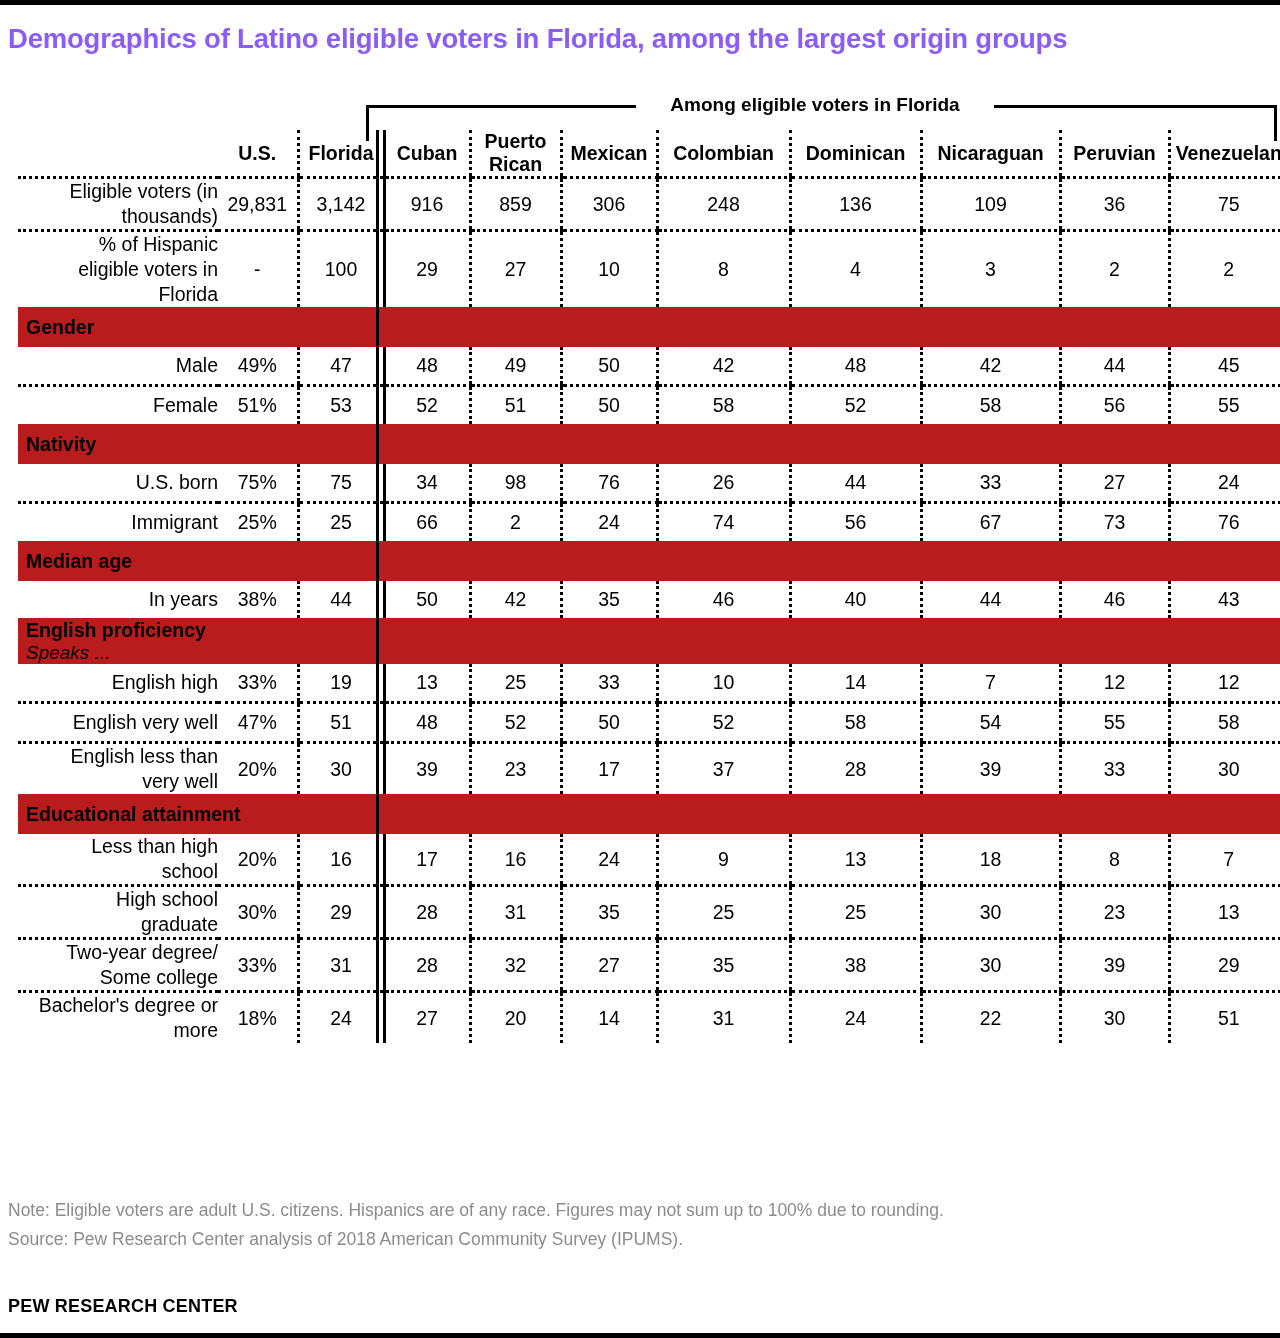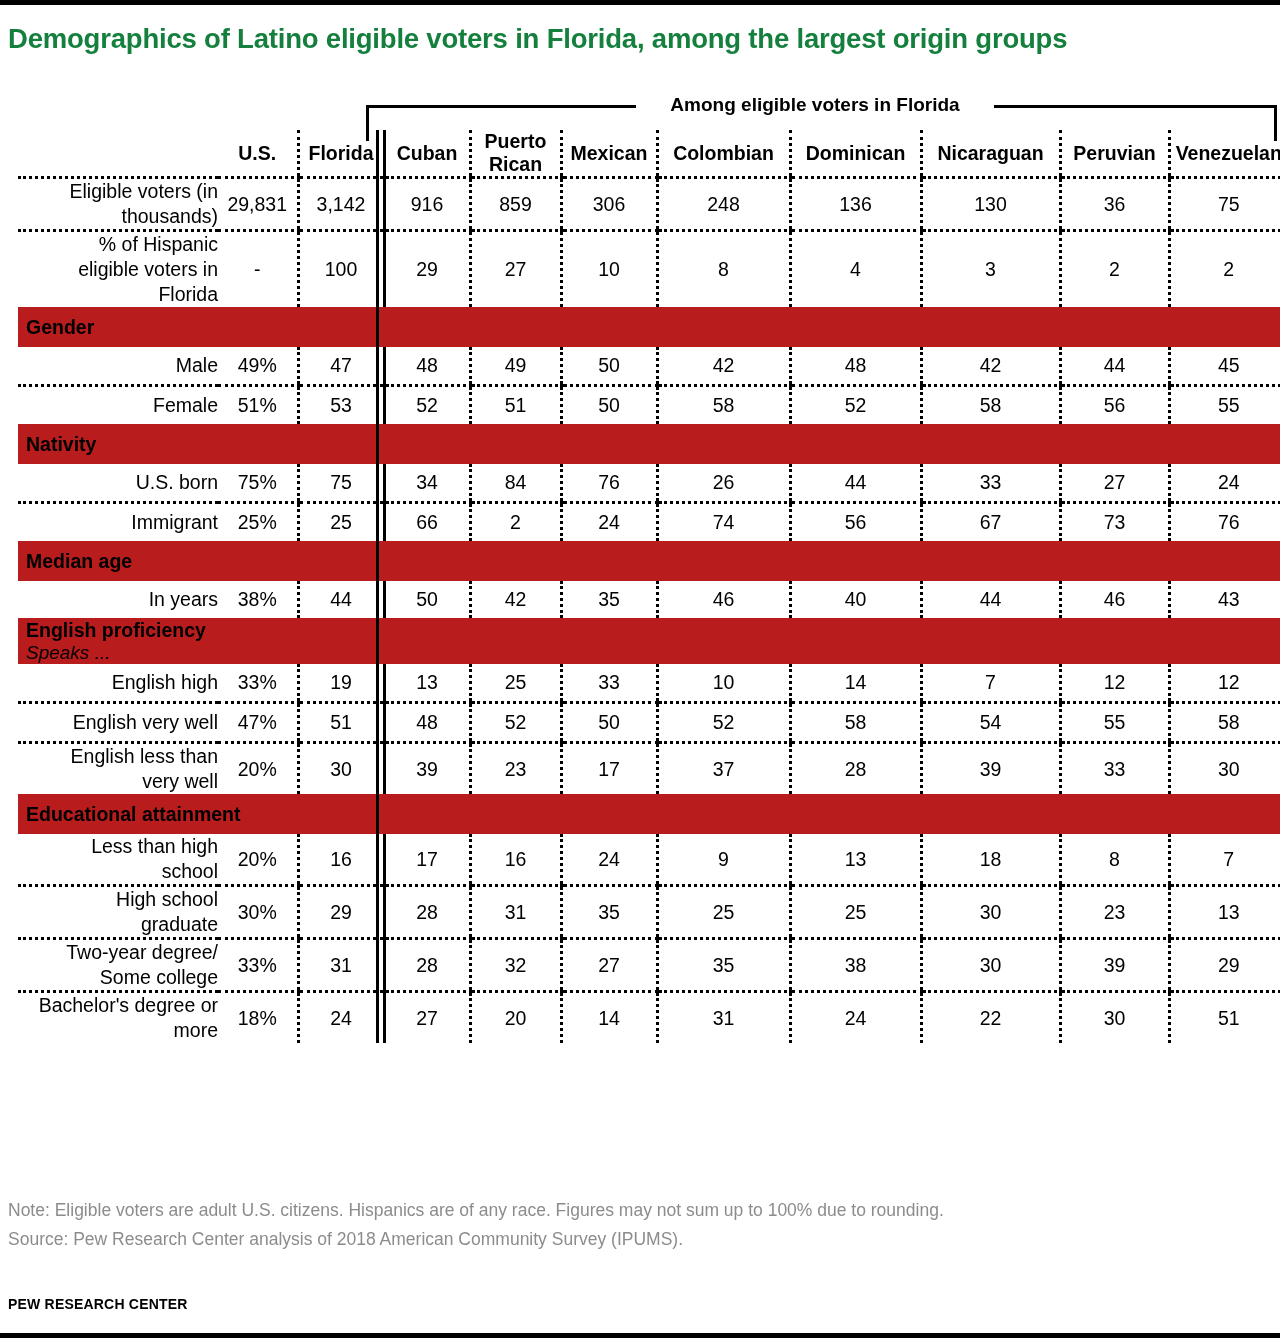--- a/index.html
+++ b/index.html
@@ -36,21 +36,21 @@
   }
   .title {
     position: absolute;
     top: 22px;
     left: 8px;
     width: 1264px;
     font-size: 27.5px;
     font-weight: bold;
     letter-spacing: -0.2px;
     line-height: 34px;
-    color: #15803d;
+    color: #8b5cf6;
   }
 
   
   .bracket {
     position: absolute;
     left: 366px;
     top: 105px;
     width: 911px;
     height: 36px;
   }
@@ -171,21 +171,21 @@
     top: 1196px;
     width: 1264px;
     color: #8c8c8c;
     font-size: 17.5px;
     line-height: 29px;
   }
   .prc {
     position: absolute;
     left: 8px;
     top: 1296px;
-    font-size: 14px;
+    font-size: 18px;
     font-weight: bold;
     letter-spacing: 0.2px;
     color: #000;
   }
 </style>
 </head>
 <body>
 
 <div class="page">
 
@@ -234,21 +234,21 @@
       <tbody>
           <tr class="datarow">
             <td class="lbl">Eligible voters (in thousands)</td>
             <td class="num">29,831</td>
             <td class="num vdot">3,142</td>
             <td class="num vsolid">916</td>
             <td class="num vdot">859</td>
             <td class="num vdot">306</td>
             <td class="num vdot">248</td>
             <td class="num vdot">136</td>
-            <td class="num vdot">130</td>
+            <td class="num vdot">109</td>
             <td class="num vdot">36</td>
             <td class="num vdot">75</td>
           </tr>
           <tr class="datarow nodot">
             <td class="lbl">% of Hispanic eligible voters in Florida</td>
             <td class="num">-</td>
             <td class="num vdot">100</td>
             <td class="num vsolid">29</td>
             <td class="num vdot">27</td>
             <td class="num vdot">10</td>
@@ -288,21 +288,21 @@
             <td class="num vdot">55</td>
           </tr>
           <tr class="grp">
             <td class="lbl" colspan="11"><span>Nativity</span></td>
           </tr>
           <tr class="datarow">
             <td class="lbl">U.S. born</td>
             <td class="num">75%</td>
             <td class="num vdot">75</td>
             <td class="num vsolid">34</td>
-            <td class="num vdot">84</td>
+            <td class="num vdot">98</td>
             <td class="num vdot">76</td>
             <td class="num vdot">26</td>
             <td class="num vdot">44</td>
             <td class="num vdot">33</td>
             <td class="num vdot">27</td>
             <td class="num vdot">24</td>
           </tr>
           <tr class="datarow nodot">
             <td class="lbl">Immigrant</td>
             <td class="num">25%</td>

